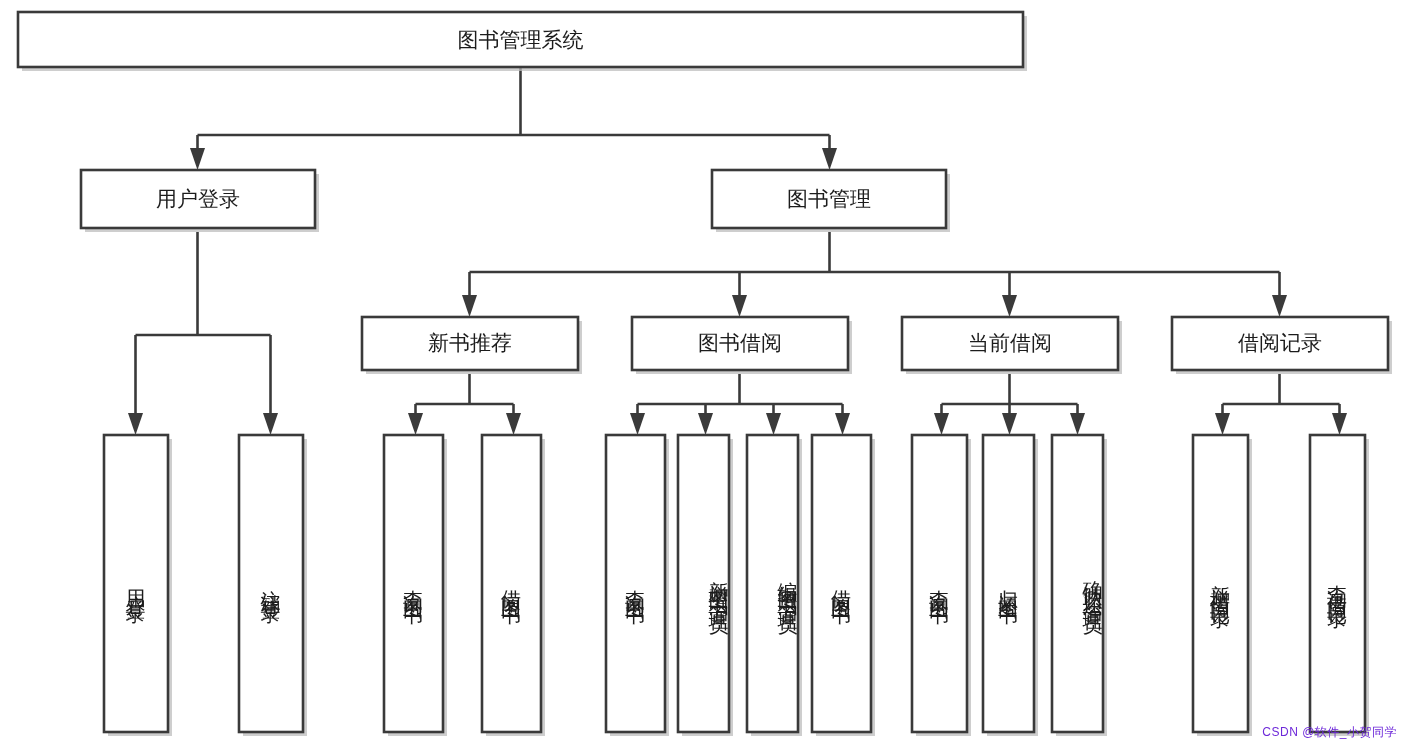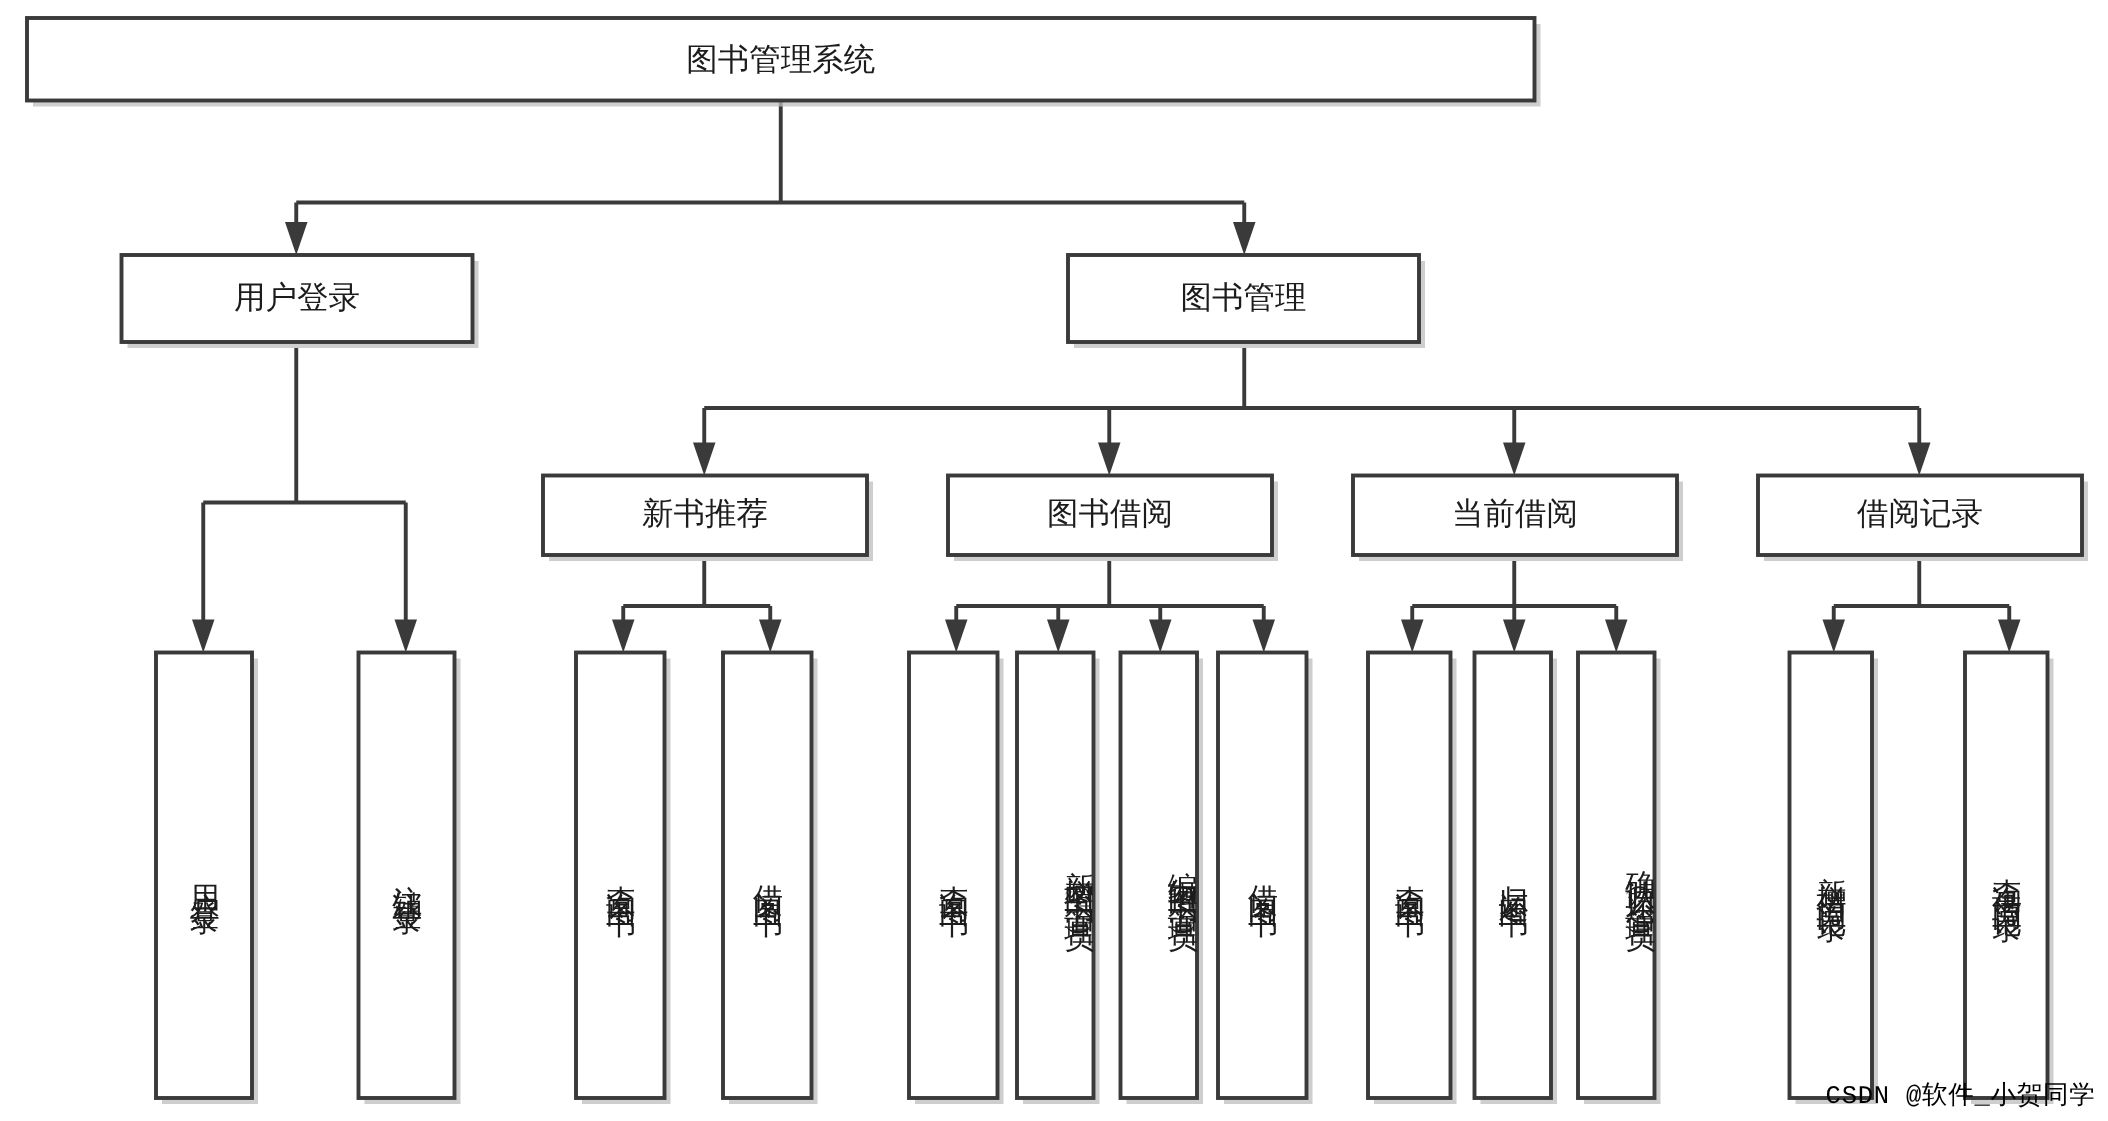--- a/index.html
+++ b/index.html
@@ -46,23 +46,23 @@
     font-family: "Liberation Sans", "DejaVu Sans", sans-serif;
     font-size: 21px;
     fill: #1c1c1c;
     text-anchor: middle;
     dominant-baseline: middle;
   }
   .watermark {
     position: absolute;
     right: 8px;
     bottom: 6px;
-    font-family: Liberation Mono, monospace;
-    font-size: 17px;
-    color: #000000;
+    font-family: Liberation Sans, sans-serif;
+    font-size: 12px;
+    color: #6d28d9;
     white-space: nowrap;
     letter-spacing: 0.5px;
   }
 
   
   .vlabel {
     position: absolute;
     writing-mode: vertical-rl;
     text-orientation: upright;
     font-family: "Liberation Sans", "DejaVu Sans", sans-serif;

